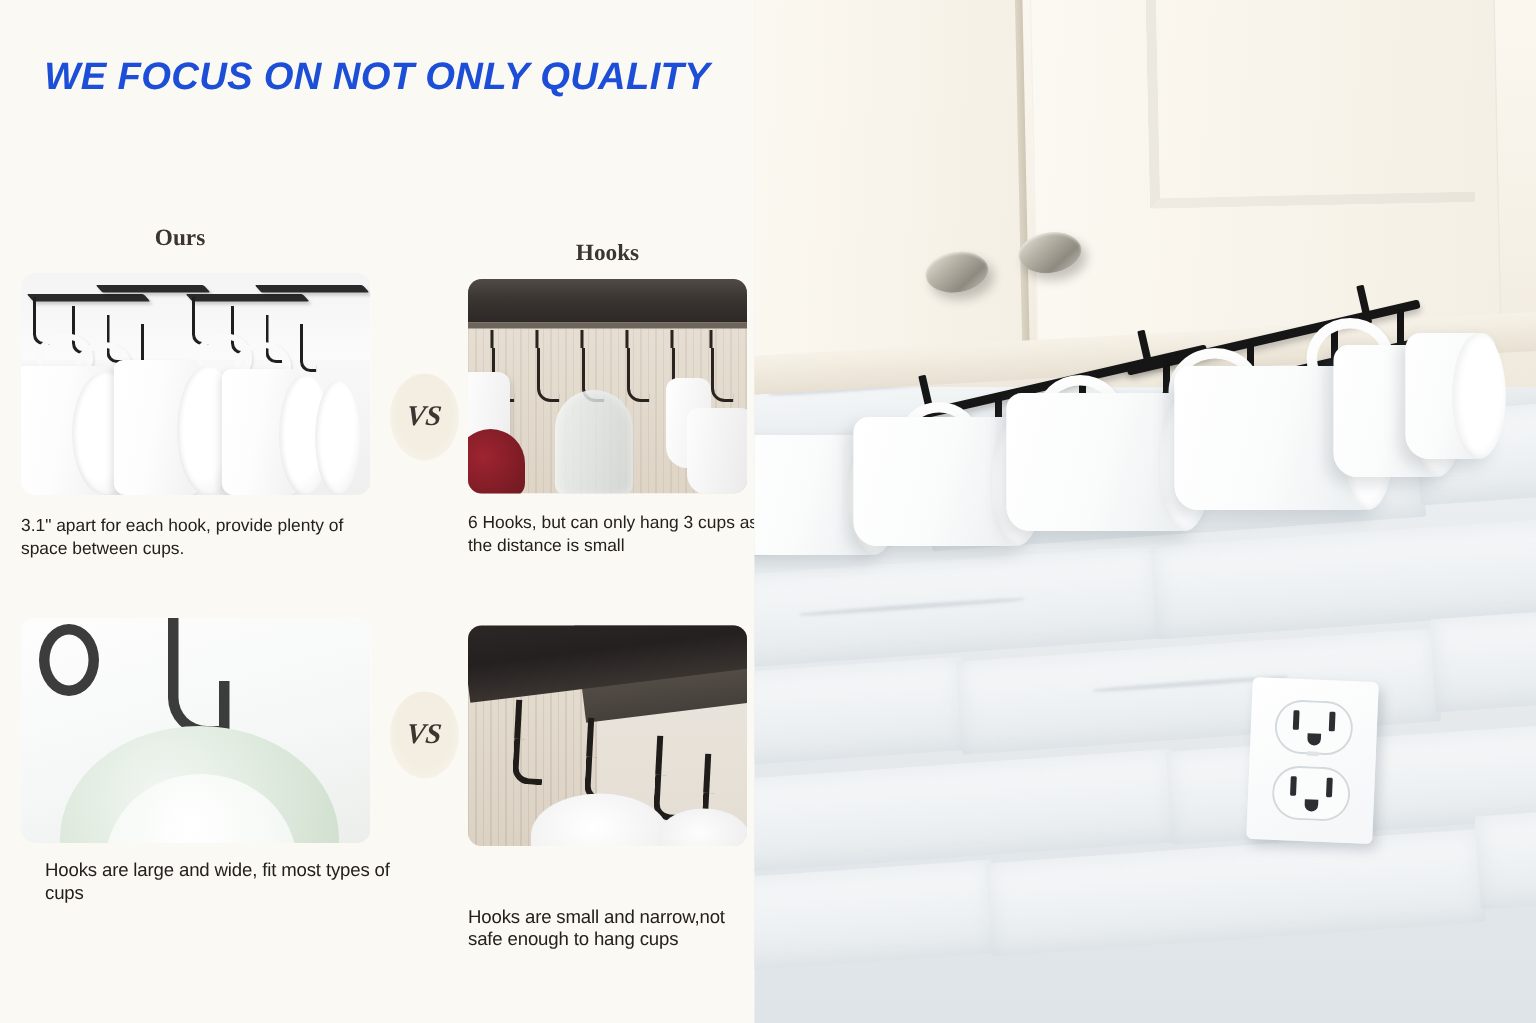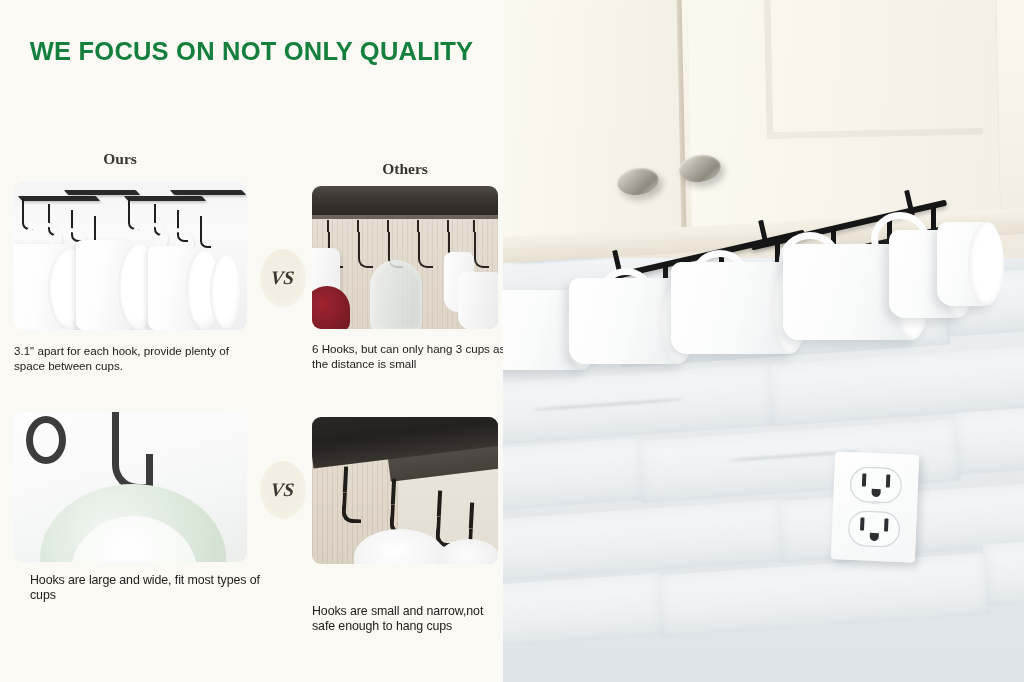--- a/index.html
+++ b/index.html
@@ -4,23 +4,23 @@
 <style>
   html,body{margin:0;padding:0;}
   body{width:1024px;height:682px;overflow:hidden;background:#fbf9f4;
        font-family:"Liberation Sans",sans-serif;}
   .stage{position:relative;width:1024px;height:682px;overflow:hidden;}
 
   
   .left-panel{position:absolute;left:0;top:0;width:503px;height:682px;background:#fbf9f4;}
 
   .headline{position:absolute;left:0;top:36px;width:503px;text-align:center;
-            color:#15803d;font-weight:bold;font-size:25.5px;line-height:30px;
+            color:#1d4ed8;font-weight:bold;font-size:25.5px;line-height:30px;
             letter-spacing:.2px;font-stretch:condensed;
-            font-family:"Liberation Sans Narrow","Liberation Sans",sans-serif;}
+            font-family:"Liberation Sans Narrow","Liberation Sans",sans-serif;font-style:italic;}
   .headline .l2{display:block;}
 
   .col-label{position:absolute;font-family:"Liberation Serif",serif;font-weight:bold;
              color:#3a3531;font-size:15.5px;text-align:center;}
   .lbl-ours{left:60px;top:150px;width:120px;}
   .lbl-others{left:345px;top:160px;width:120px;}
 
   
   .card{position:absolute;border-radius:9px;overflow:hidden;background:#fff;}
   .card-ours1{left:14px;top:182px;width:233px;height:148px;}
@@ -167,21 +167,21 @@
 
 <div class="stage">
 
   <div class="left-panel">
 
     <div class="headline">
       <span>WE FOCUS ON NOT ONLY QUALITY</span>
     </div>
 
     <div class="col-label lbl-ours">Ours</div>
-    <div class="col-label lbl-others">Others</div>
+    <div class="col-label lbl-others">Hooks</div>
 
     <div class="card card-ours1">
       <div class="p1">
         <div class="wallseam"></div>
 
         <div class="rail" style="left:6px;top:14px;width:78px;transform:skewX(42deg);"></div>
         <div class="rail" style="left:52px;top:8px;width:72px;transform:skewX(42deg);"></div>
 
         <div class="hookA" style="left:8px;top:16px;"></div>
         <div class="hookA" style="left:34px;top:22px;"></div>

